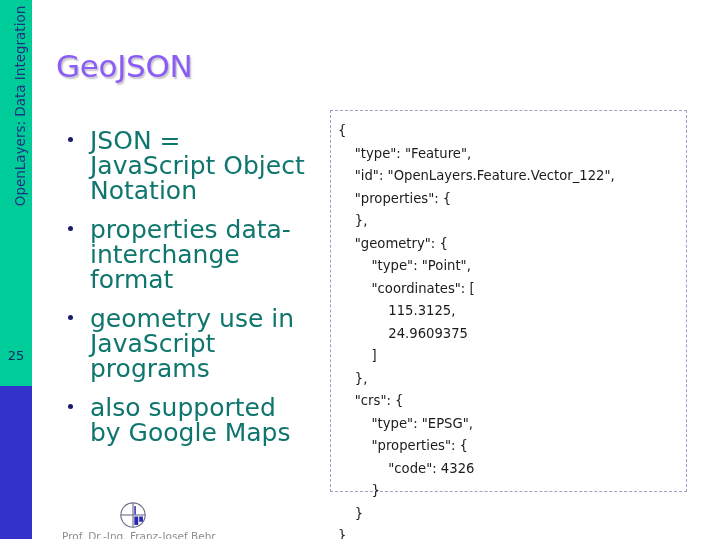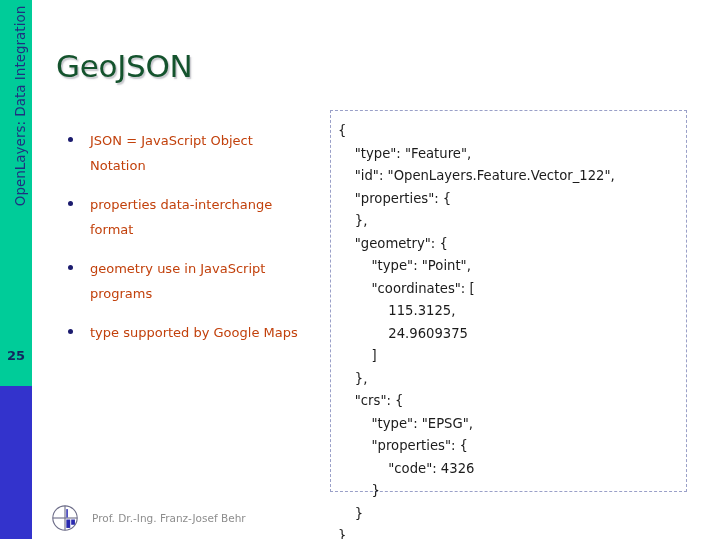--- a/index.html
+++ b/index.html
@@ -58,59 +58,58 @@
   }
   #page-number {
     position: absolute;
     left: 0;
     top: 348px;
     width: 32px;
     text-align: center;
     color: #12275f;
     font-size: 13px;
     font-family: "DejaVu Sans", sans-serif;
-    font-weight: bold;
   }
 
   
   #gutter {
     position: absolute;
     left: 32px;
     top: 0;
     width: 3px;
     height: 539px;
     background: #ffffff;
   }
 
   
   #slide-title {
     position: absolute;
     left: 56px;
     top: 48px;
-    color: #14532d;
+    color: #8b5cf6;
     font-size: 31px;
     font-family: "DejaVu Sans", sans-serif;
     letter-spacing: -0.3px;
     text-shadow: 1.5px 1.5px 1.5px rgba(150,150,160,0.55);
   }
 
   
   #bullets {
     position: absolute;
     left: 62px;
     top: 128px;
     width: 250px;
   }
   .bullet-row {
     position: relative;
     display: block;
     padding-left: 28px;
     margin-bottom: 14px;
-    color: #c2410c;
-    font-size: 13px;
+    color: #0f766e;
+    font-size: 25px;
     line-height: 25px;
     font-family: "DejaVu Sans", sans-serif;
   }
   .bullet-dot {
     position: absolute;
     left: 6px;
     top: 9px;
     width: 5px;
     height: 5px;
     border-radius: 50%;
@@ -141,20 +140,21 @@
   }
 
   
   #footer {
     position: absolute;
     left: 50px;
     top: 500px;
     height: 36px;
     display: flex;
     align-items: center;
+    flex-direction: column;
   }
   #footer-logo {
     width: 30px;
     height: 30px;
     flex: 0 0 auto;
   }
   #footer-text {
     margin-left: 12px;
     color: #8d8d8d;
     font-size: 10.5px;
@@ -186,21 +186,21 @@
     <div class="bullet-row">
       <span class="bullet-dot"></span>
       <span>properties data-interchange format</span>
     </div>
     <div class="bullet-row">
       <span class="bullet-dot"></span>
       <span>geometry use in JavaScript programs</span>
     </div>
     <div class="bullet-row">
       <span class="bullet-dot"></span>
-      <span>type supported by Google Maps</span>
+      <span>also supported by Google Maps</span>
     </div>
   </div>
 
   <div id="code-box">
     <pre id="code-text">{
     "type": "Feature",
     "id": "OpenLayers.Feature.Vector_122",
     "properties": {
     },
     "geometry": {

